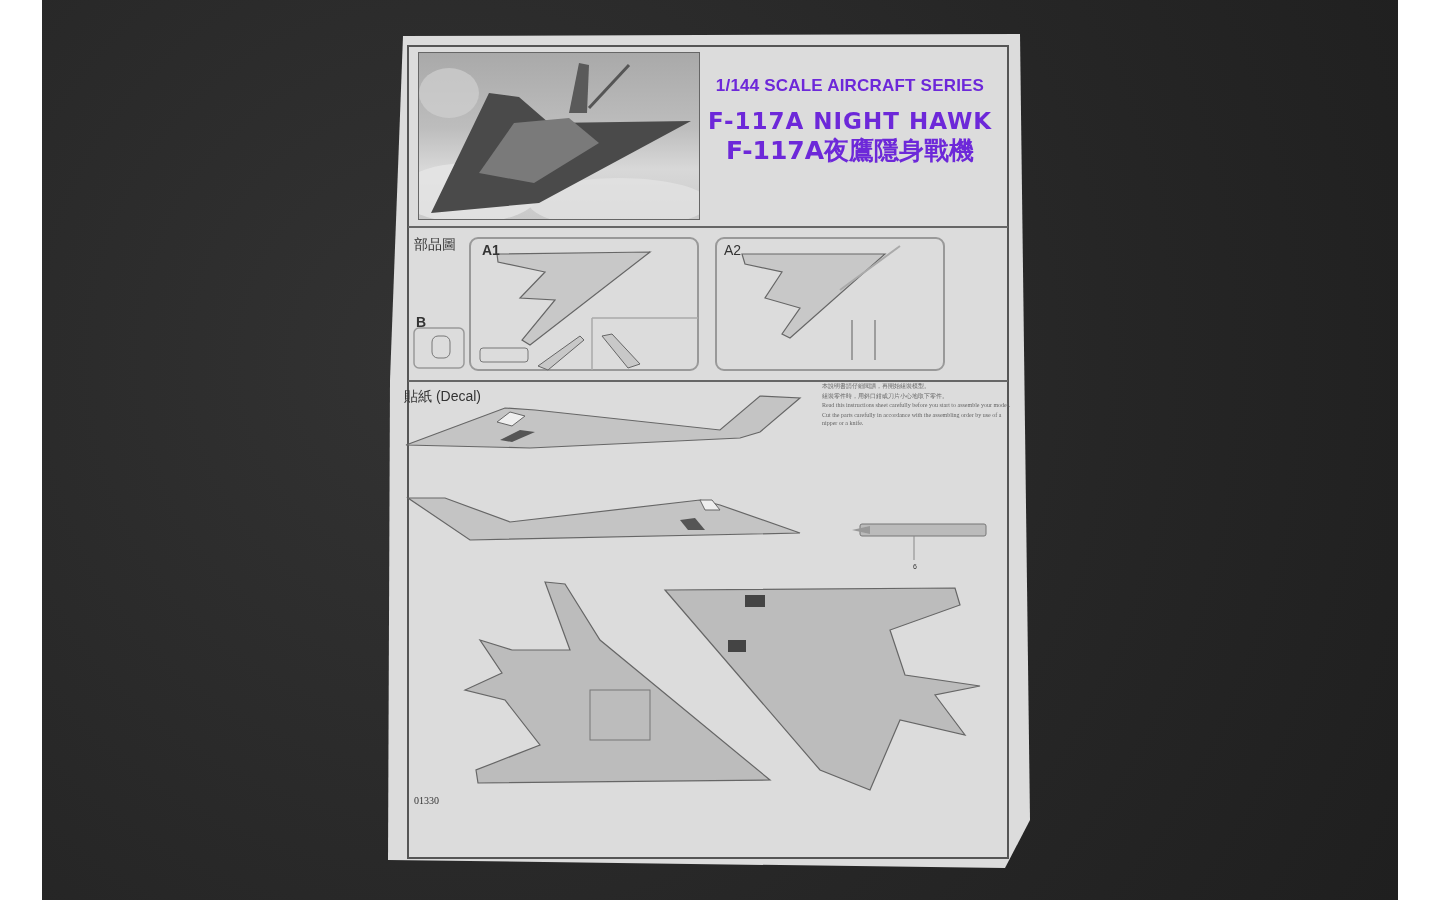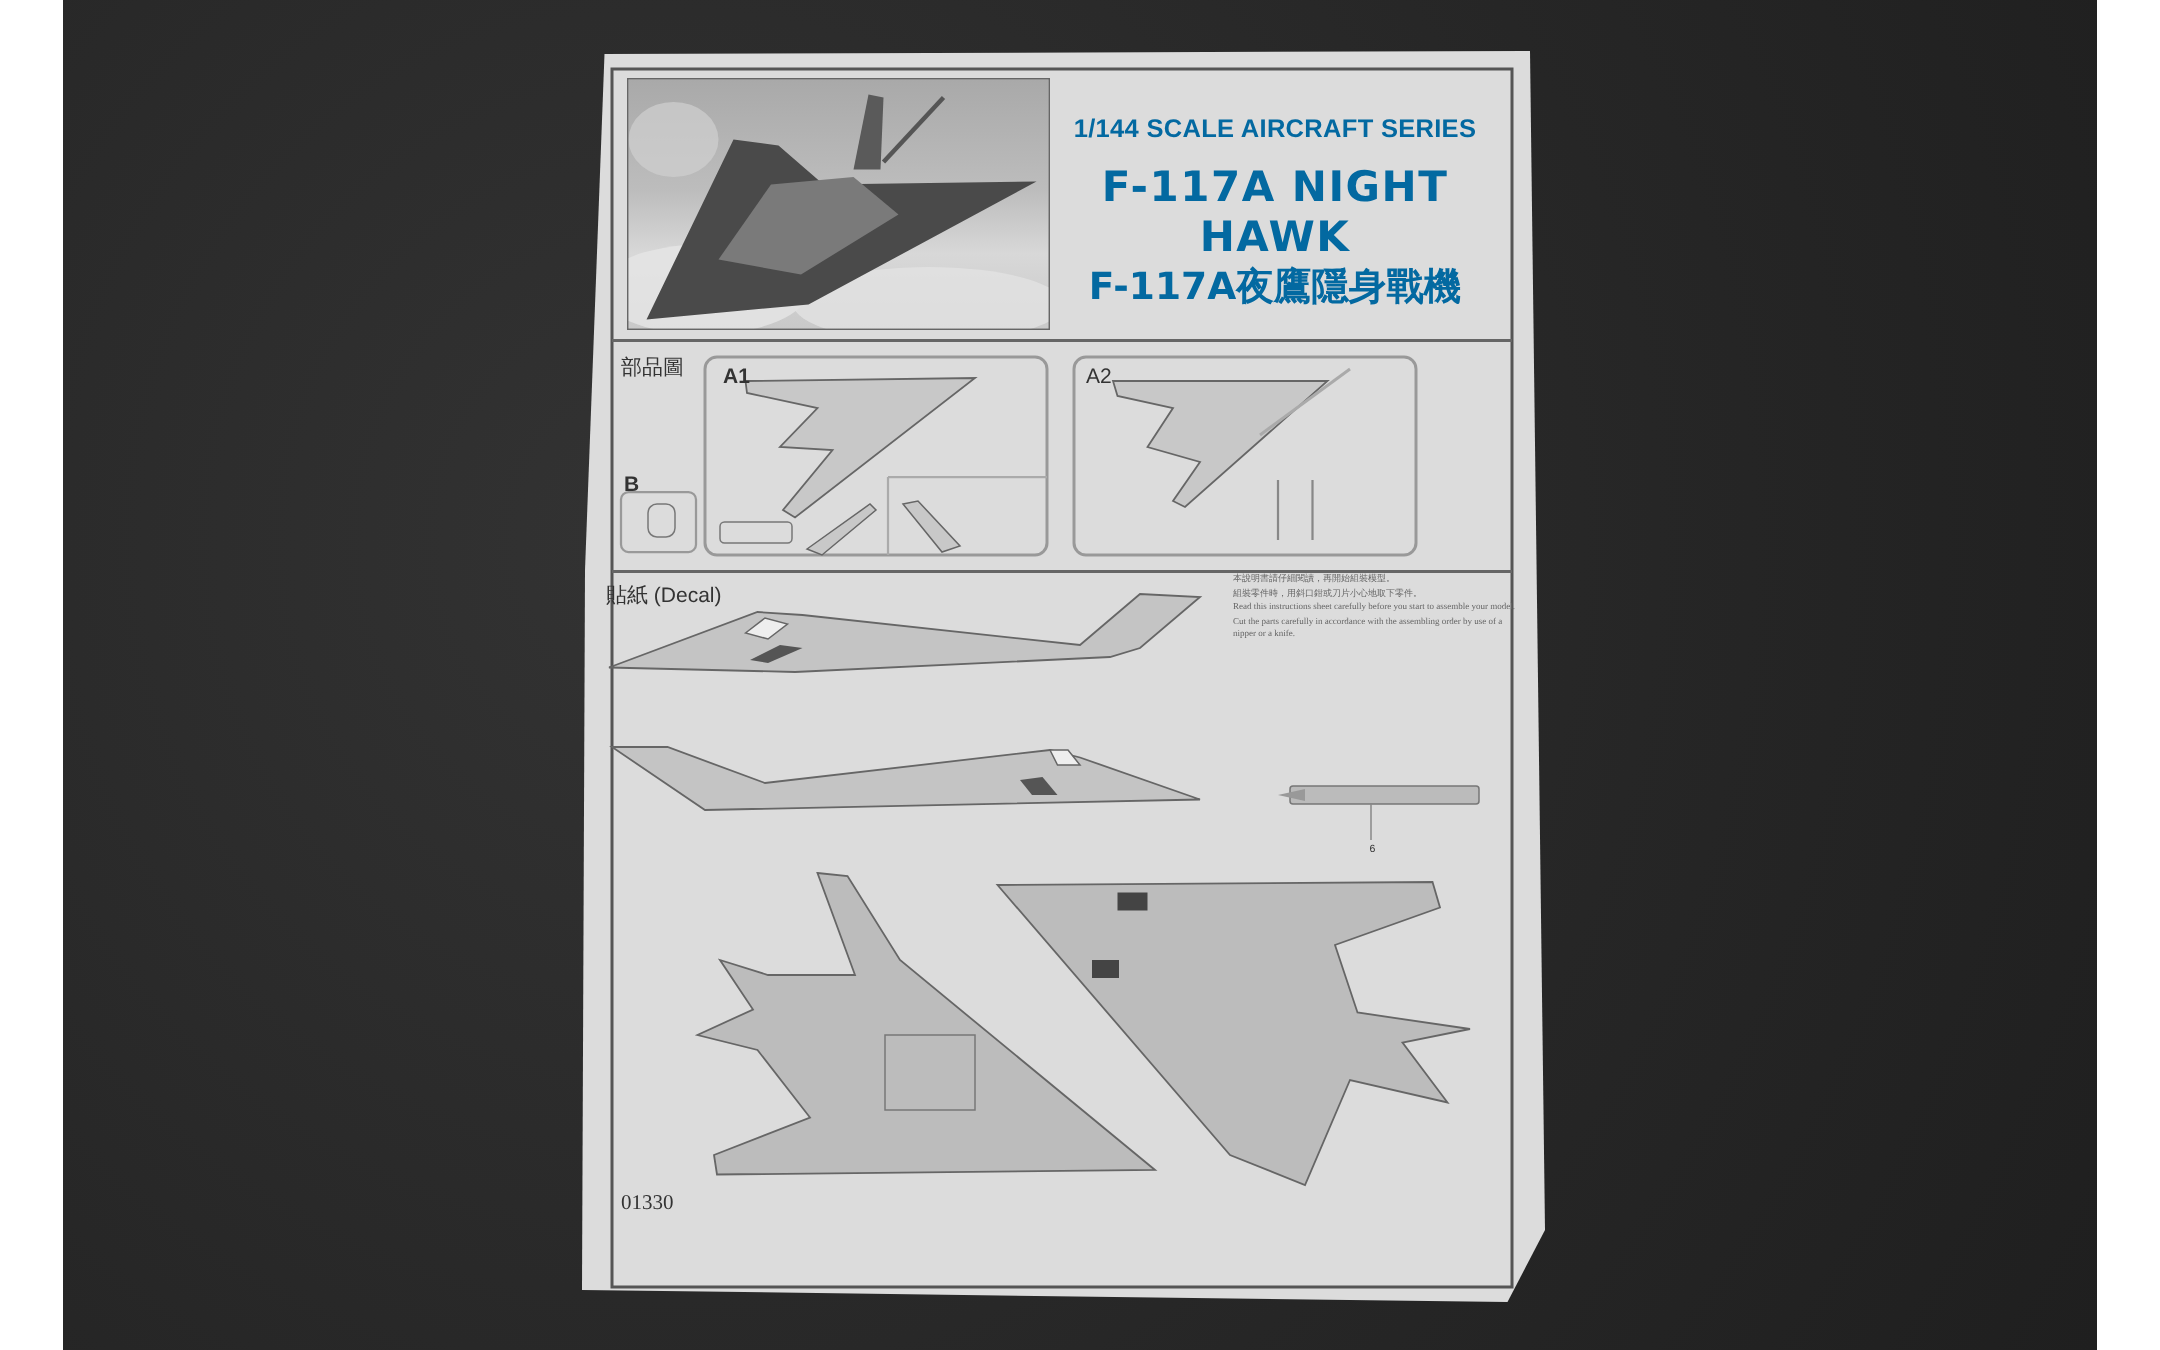--- a/index.html
+++ b/index.html
@@ -3,28 +3,28 @@
 <meta charset="utf-8">
 <style>
   html,body{margin:0;padding:0;}
   body{width:1440px;height:900px;background:#fff;position:relative;overflow:hidden;font-family:"Liberation Sans",sans-serif;}
   .backdrop{position:absolute;left:42px;top:0;width:1356px;height:900px;background:#2a2a2a;
     background-image:radial-gradient(circle at 30% 40%,#333 0%,#262626 60%,#1f1f1f 100%);}
   .sheet{position:absolute;left:0;top:0;width:1440px;height:900px;}
   .paper{fill:#dcdcdc;}
   .hero{position:absolute;left:418px;top:52px;width:280px;height:166px;border:1px solid #666;
     background:linear-gradient(180deg,#a9a9a9 0%,#bdbdbd 45%,#d8d8d8 70%,#c9c9c9 100%);overflow:hidden;}
-  .title-block{position:absolute;left:700px;top:70px;width:300px;text-align:center;color:#0369a1;}
+  .title-block{position:absolute;left:700px;top:70px;width:300px;text-align:center;color:#6d28d9;}
   .series{font-size:17px;font-weight:bold;letter-spacing:0.2px;margin-top:6px;}
-  .name{font-size:28px;font-weight:900;letter-spacing:1px;margin-top:12px;font-family:"DejaVu Sans",sans-serif;}
+  .name{font-size:23px;font-weight:900;letter-spacing:1px;margin-top:12px;font-family:"DejaVu Sans",sans-serif;}
   .name-cn{font-size:25px;font-weight:900;font-family:"DejaVu Sans",sans-serif;}
   .label{position:absolute;font-size:14px;color:#333;}
   .note{position:absolute;left:822px;top:382px;width:190px;font-size:6px;line-height:8.5px;color:#666;font-family:"Liberation Serif",serif;}
   .note p{margin:0 0 1px 0;}
-  .code{position:absolute;left:414px;top:795px;font-size:14px;color:#333;font-family:"Liberation Serif",serif;}
+  .code{position:absolute;left:414px;top:795px;font-size:10px;color:#333;font-family:"Liberation Serif",serif;}
 </style>
 </head>
 <body>
 
 <div class="backdrop"></div>
 
 <svg class="sheet" viewBox="0 0 1440 900">
 
   <polygon class="paper" points="403,36 1020,34 1030,820 1005,868 388,860 390,380"></polygon>
 

